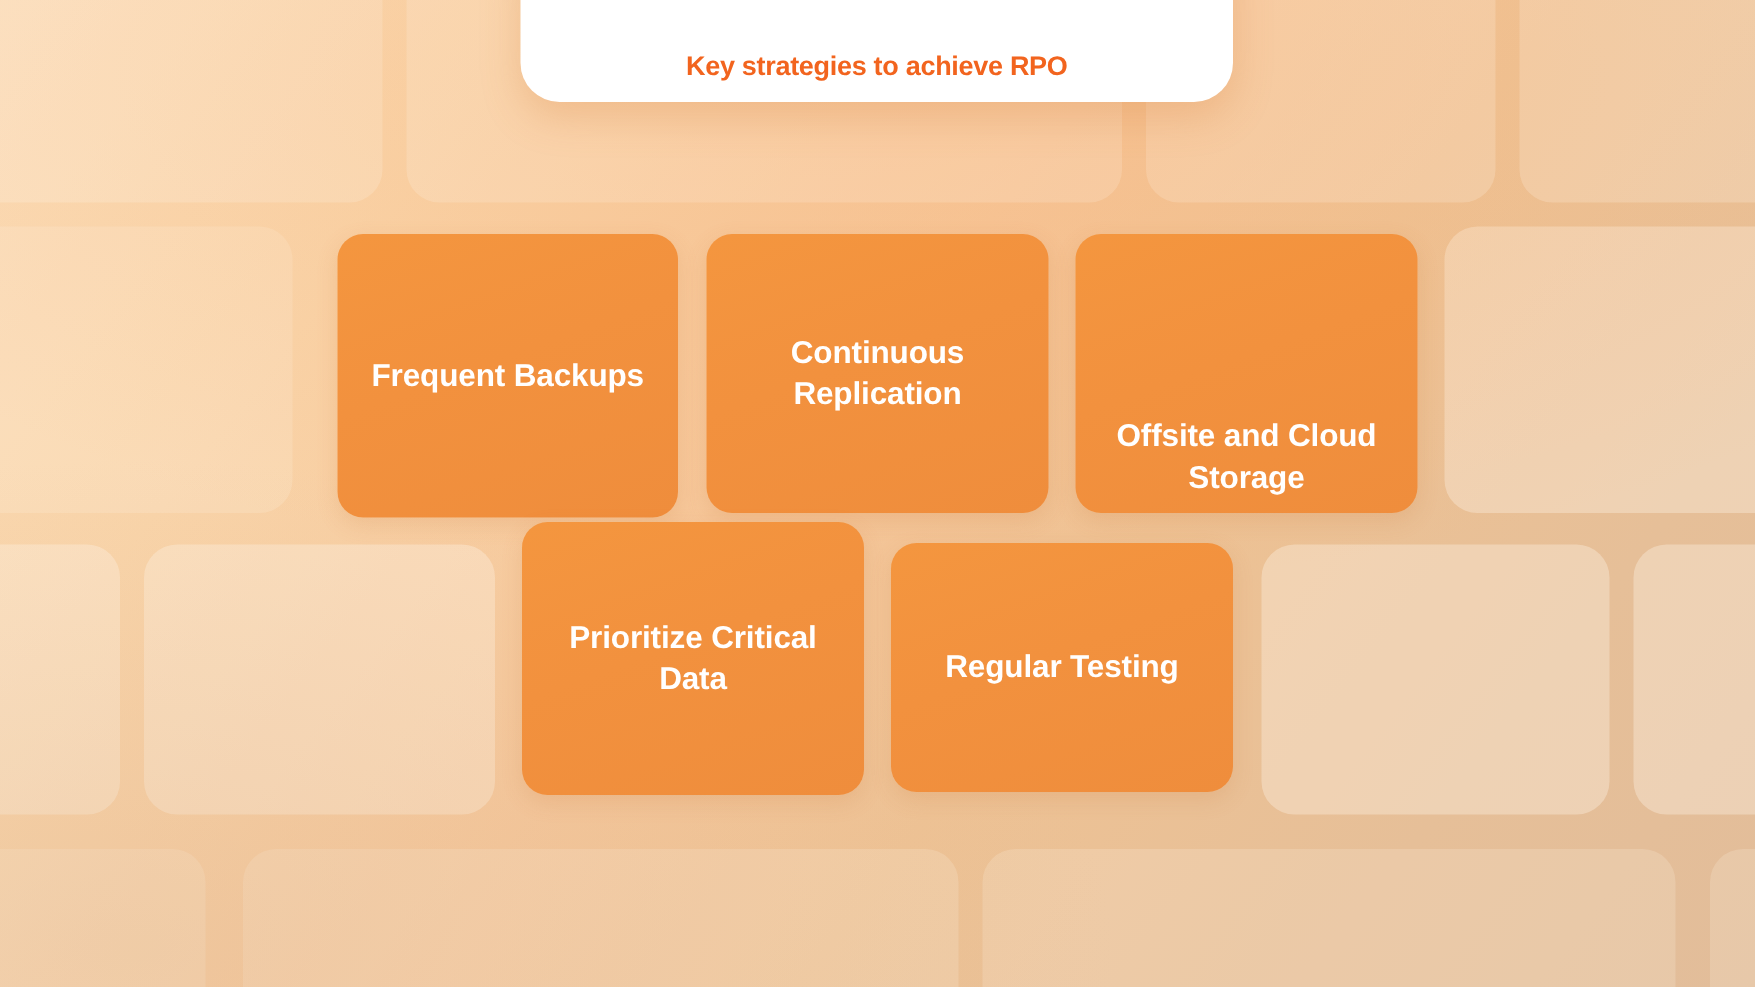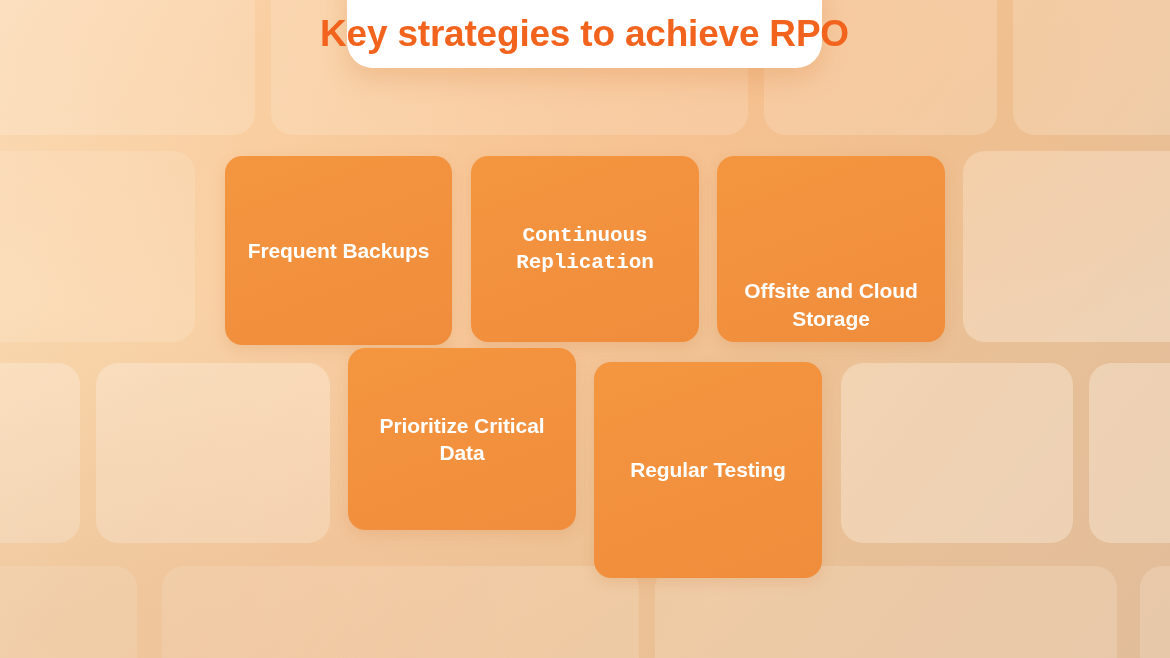--- a/index.html
+++ b/index.html
@@ -69,21 +69,21 @@
     border-radius: 26px;
     box-shadow: 0 10px 26px rgba(214, 122, 56, 0.26);
     display: flex;
     align-items: flex-end;
     justify-content: center;
     padding-bottom: 13px;
     box-sizing: border-box;
   }
   #title-card .title-text {
     color: #f2641e;
-    font-size: 37px;
+    font-size: 18px;
     font-weight: bold;
     letter-spacing: -0.2px;
     line-height: 1.1;
     white-space: nowrap;
   }
 
   
   .card {
     position: absolute;
     border-radius: 17px;
@@ -130,30 +130,30 @@
   <div id="warm-overlay"></div>
 
   <div id="title-card">
     <span class="title-text">Key strategies to achieve RPO</span>
   </div>
 
   <div id="cards-layer">
       <div class="card" style="left: 225px; top: 156px; width: 227px; height: 189px;">
         <span class="card-text">Frequent Backups</span>
       </div>
-      <div class="card" style="left: 471px; top: 156px; width: 228px; height: 186px; font-family: Liberation Mono, monospace;">
+      <div class="card" style="left: 471px; top: 156px; width: 228px; height: 186px;">
         <span class="card-text">Continuous
 Replication</span>
       </div>
       <div class="card" style="left: 717px; top: 156px; width: 228px; height: 186px; align-items: flex-end;">
         <span class="card-text">Offsite and Cloud
 Storage</span>
       </div>
       <div class="card" style="left: 348px; top: 348px; width: 228px; height: 182px;">
         <span class="card-text">Prioritize Critical
 Data</span>
       </div>
-      <div class="card" style="left: 594px; top: 362px; width: 228px; height: 216px;">
+      <div class="card" style="left: 594px; top: 362px; width: 228px; height: 166px;">
         <span class="card-text">Regular Testing</span>
       </div>
     </div>
 
 </div>
 
 </body></html>

